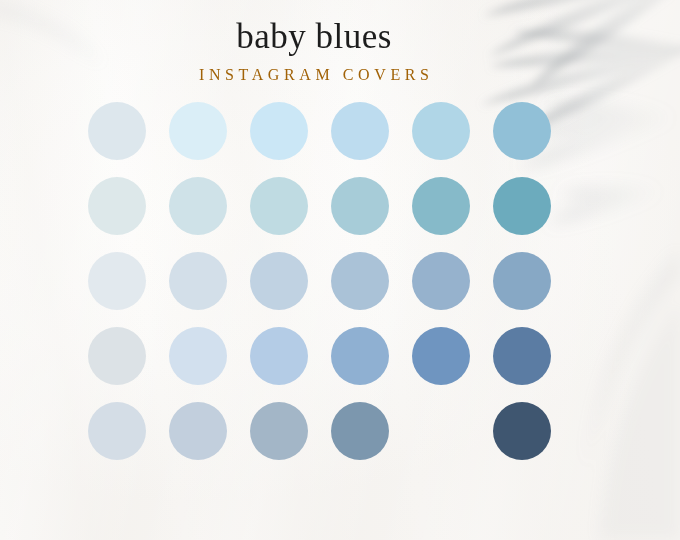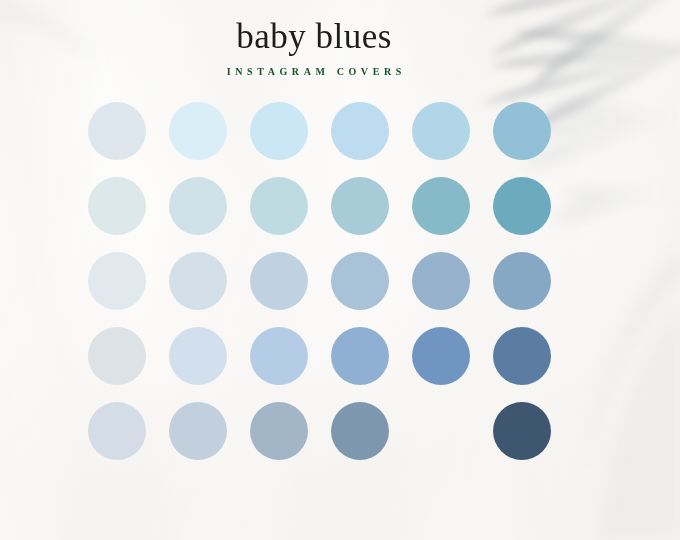--- a/index.html
+++ b/index.html
@@ -74,23 +74,23 @@
     font-family: "Liberation Serif", serif;
     font-size: 35px;
     font-weight: 400;
     color: #1d1d1d;
     letter-spacing: 0.5px;
     line-height: 1.18;
     margin: 0;
   }
   .subtitle {
     font-family: "Liberation Serif", serif;
-    font-size: 10px;
-    font-weight: 700;
-    color: #14532d;
+    font-size: 16px;
+    font-weight: 400;
+    color: #a16207;
     letter-spacing: 4.6px;
     margin: 9px 0 0 0;
     padding-left: 4.6px;
     text-transform: uppercase;
   }
 
   
   .grid {
     position: absolute;
     top: 102px;

